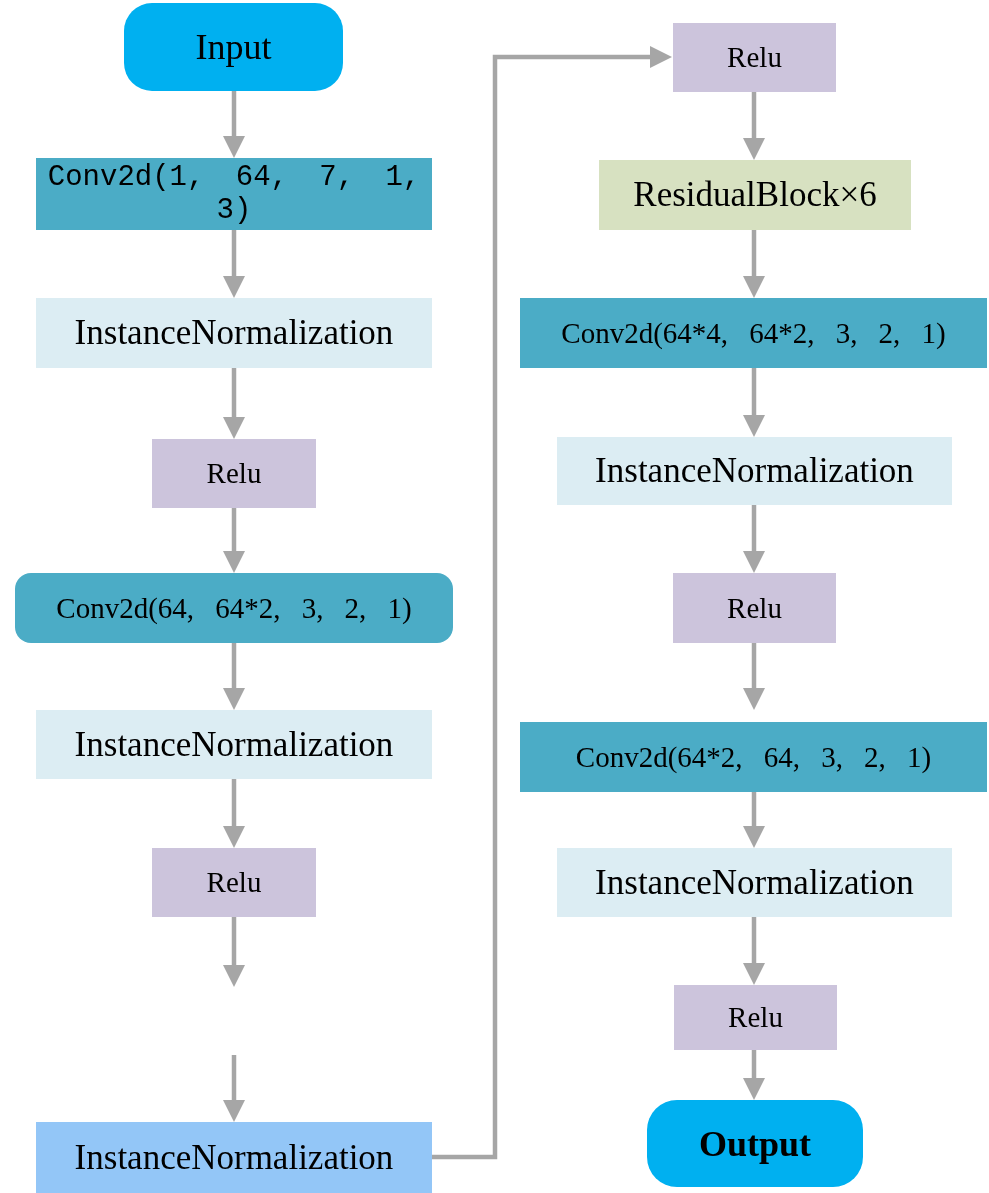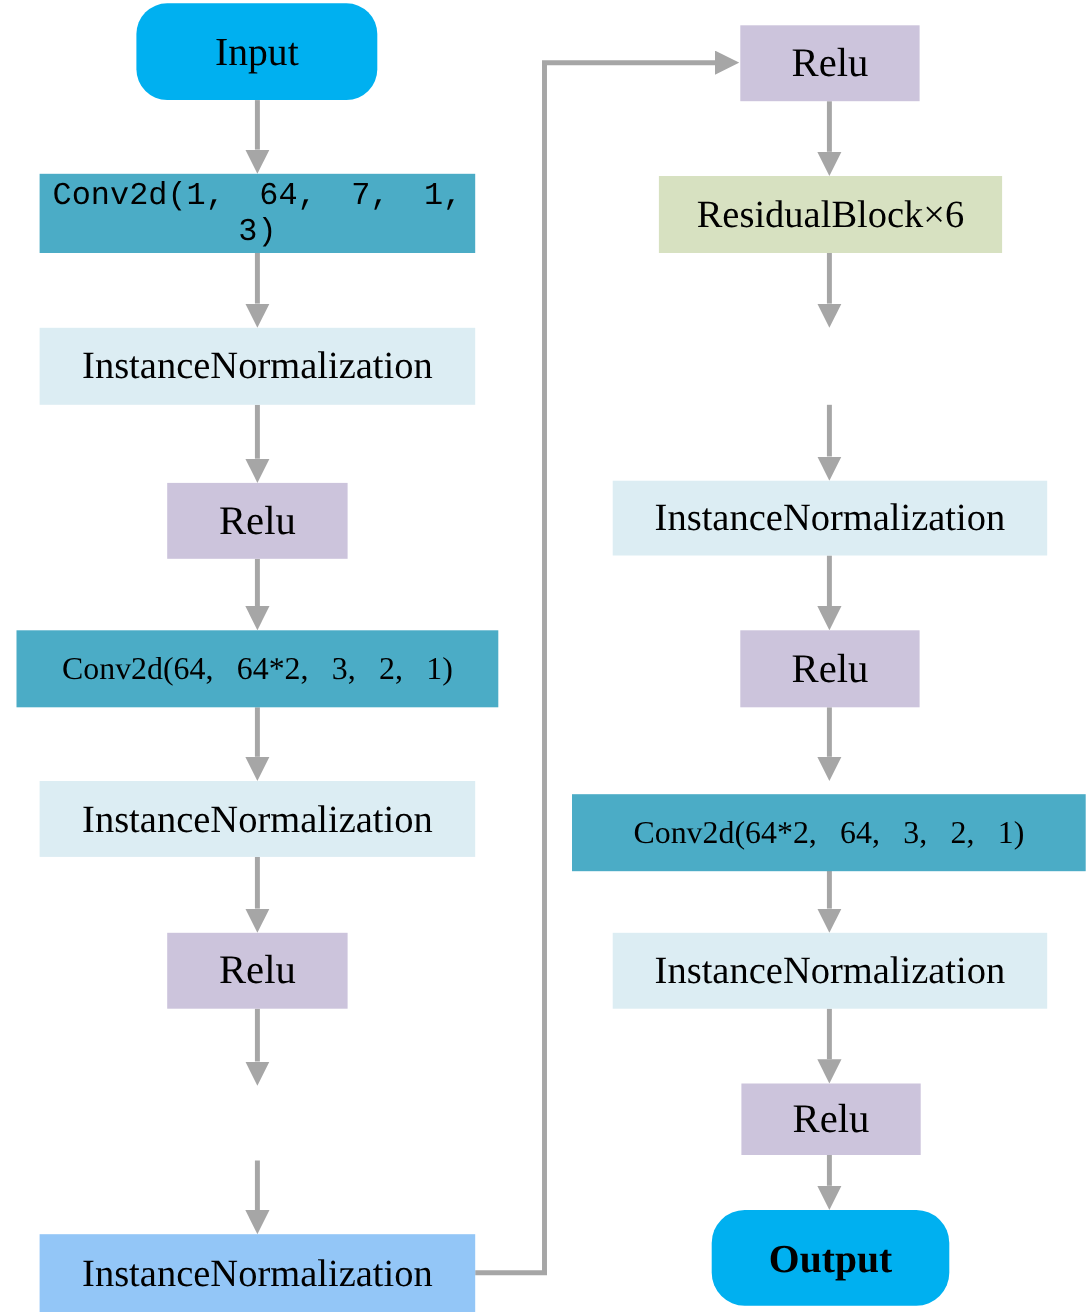--- a/index.html
+++ b/index.html
@@ -13,21 +13,21 @@
   }
   .node{
     position:absolute;
     display:flex;align-items:center;justify-content:center;
     color:#000;
     text-align:center;
     box-sizing:border-box;
   }
   .conv{font-size:29px;word-spacing:0.48em;}
   .norm,.norm-hl{font-size:35px;}
-  .relu{font-size:37px;}
+  .relu{font-size:29px;}
   .residual{font-size:35px;}
   .terminal{border-radius:28px;font-size:36px;}
   #arrow-layer{
     position:absolute;left:0;top:0;width:989px;height:1193px;
     pointer-events:none;
   }
   #arrow-layer line, #arrow-layer polyline{
     stroke:#a6a6a6;stroke-width:4.5;fill:none;
   }
 </style>
@@ -65,33 +65,34 @@
   </svg>
 
   <div class="node terminal" style="left: 124px; top: 3px; width: 219px; height: 88px; background: rgb(0, 176, 240);">Input</div>
 
   <div class="node conv" style="left: 36px; top: 158px; width: 396px; height: 72px; background: rgb(75, 172, 198); font-family: Liberation Mono, monospace;">Conv2d(1, 64, 7, 1, 3)</div>
 
   <div class="node norm" style="left: 36px; top: 298px; width: 396px; height: 70px; background: rgb(220, 237, 243);">InstanceNormalization</div>
 
   <div class="node relu" style="left: 152px; top: 439px; width: 164px; height: 69px; background: rgb(204, 196, 220);">Relu</div>
 
-  <div class="node conv" style="left: 15px; top: 573px; width: 438px; height: 70px; background: rgb(75, 172, 198);">Conv2d(64, 64*2, 3, 2, 1)</div>
+  <div class="node conv" style="left: 15px; top: 573px; width: 438px; height: 70px; background: rgb(75, 172, 198); border-radius: 16px;">Conv2d(64, 64*2, 3, 2, 1)</div>
 
   <div class="node norm" style="left: 36px; top: 710px; width: 396px; height: 69px; background: rgb(220, 237, 243);">InstanceNormalization</div>
 
   <div class="node relu" style="left: 152px; top: 848px; width: 164px; height: 69px; background: rgb(204, 196, 220);">Relu</div>
 
 
   <div class="node norm-hl" style="left: 36px; top: 1122px; width: 396px; height: 71px; background: rgb(147, 198, 247);">InstanceNormalization</div>
 
   <div class="node relu" style="left: 673px; top: 23px; width: 163px; height: 69px; background: rgb(204, 196, 220);">Relu</div>
 
   <div class="node residual" style="left: 599px; top: 160px; width: 312px; height: 70px; background: rgb(215, 225, 193);">ResidualBlock×6</div>
 
+  <div class="node conv" style="left: 520px; top: 298px; width: 467px; height: 70px; background: rgb(75, 172, 198);">Conv2d(64*4, 64*2, 3, 2, 1)</div>
 
   <div class="node norm" style="left: 557px; top: 437px; width: 395px; height: 68px; background: rgb(220, 237, 243);">InstanceNormalization</div>
 
   <div class="node relu" style="left: 673px; top: 573px; width: 163px; height: 70px; background: rgb(204, 196, 220);">Relu</div>
 
   <div class="node conv" style="left: 520px; top: 710px; width: 467px; height: 70px; background: rgb(75, 172, 198); margin-top: 12px;">Conv2d(64*2, 64, 3, 2, 1)</div>
 
   <div class="node norm" style="left: 557px; top: 848px; width: 395px; height: 69px; background: rgb(220, 237, 243);">InstanceNormalization</div>
 
   <div class="node relu" style="left: 674px; top: 985px; width: 163px; height: 65px; background: rgb(204, 196, 220);">Relu</div>

